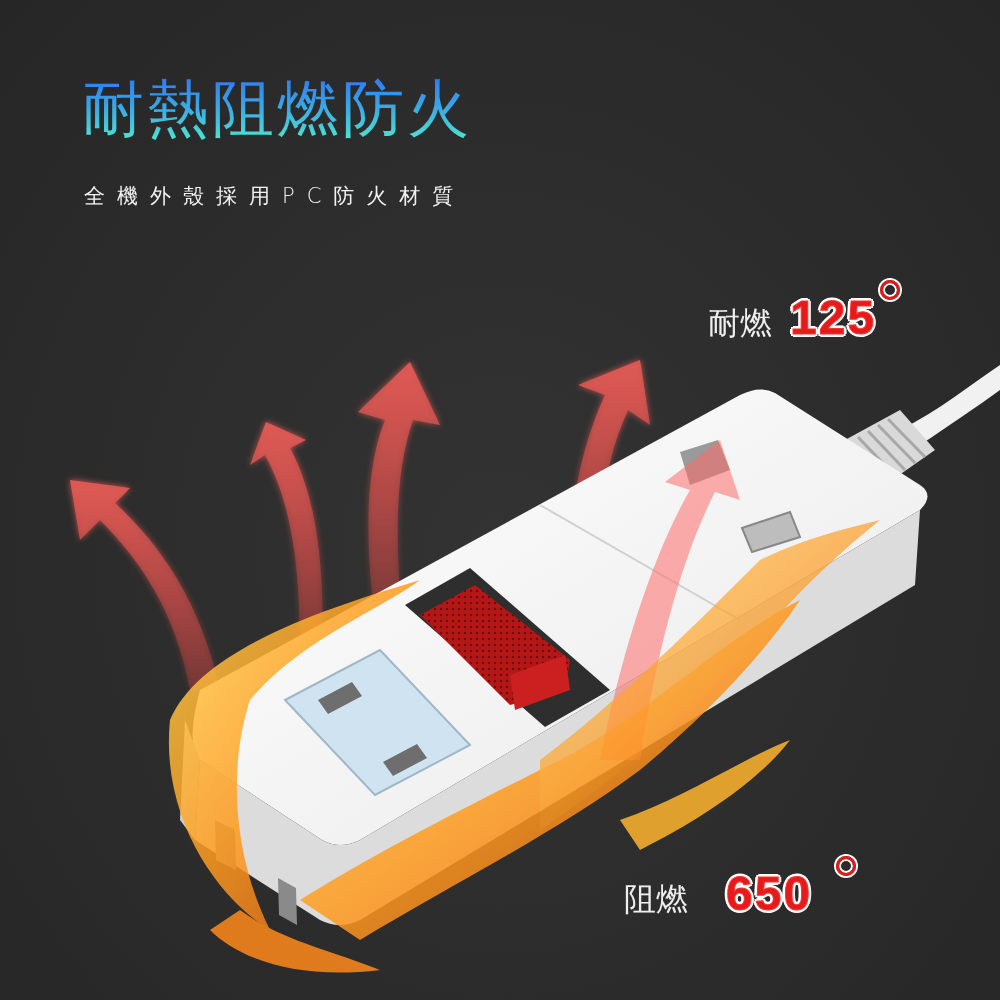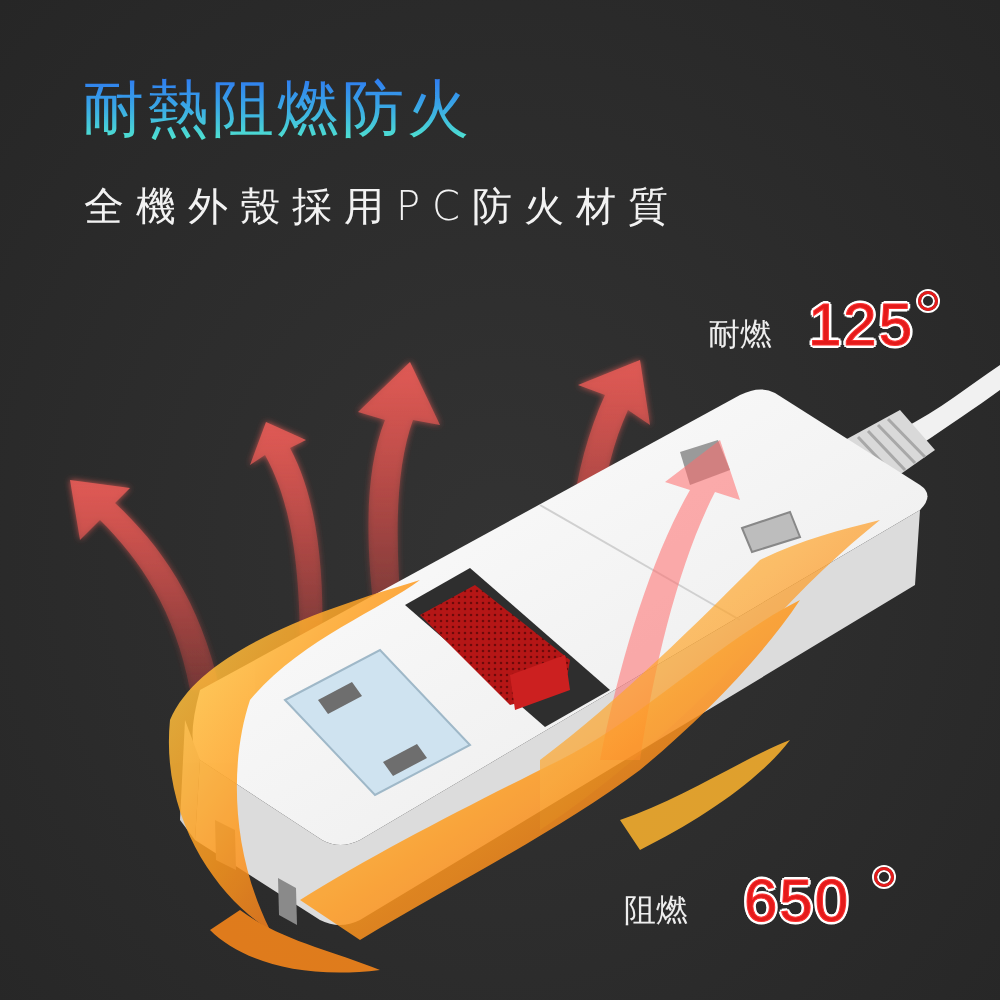--- a/index.html
+++ b/index.html
@@ -2,24 +2,24 @@
 <html><head>
 <meta charset="utf-8">
 <style>
   html, body { margin:0; padding:0; }
   body { width:1000px; height:1000px; overflow:hidden; background:#2b2b2b; position:relative;
          font-family:"DejaVu Sans","Liberation Sans",sans-serif; }
   .stage { position:absolute; inset:0; background:radial-gradient(ellipse at 50% 55%, #333 0%, #2c2c2c 55%, #262626 100%); }
   .title { position:absolute; left:82px; top:78px; font-size:62px; letter-spacing:3px; font-weight:300;
            background:linear-gradient(180deg,#2f7cf0 0%,#39a6e6 45%,#4fe3d0 100%);
            -webkit-background-clip:text; background-clip:text; color:transparent; line-height:1;text-align:right; }
-  .subtitle { position:absolute; left:84px; top:186px; font-size:40px; letter-spacing:12px; color:#f2f2f2; font-weight:300; line-height:1; }
+  .subtitle { position:absolute; left:84px; top:186px; font-size:21px; letter-spacing:12px; color:#f2f2f2; font-weight:300; line-height:1; }
   .temp { position:absolute; display:flex; align-items:baseline; }
-  .temp .lbl { color:#eeeeee; font-size:32px; margin-right:36px; font-weight:300; }
-  .temp .num { font-family:"Liberation Sans",sans-serif; font-weight:normal; font-size:60px; color:#e41b1b;
+  .temp .lbl { color:#eeeeee; font-size:32px; margin-right:18px; font-weight:300; }
+  .temp .num { font-family:"Liberation Sans",sans-serif; font-weight:bold; font-size:48px; color:#e41b1b;
                -webkit-text-stroke:1px #ff3030;
                text-shadow: 0 0 0 #fff, 3px 0 0 #fff,-3px 0 0 #fff,0 3px 0 #fff,0 -3px 0 #fff,2px 2px 0 #fff,-2px -2px 0 #fff,2px -2px 0 #fff,-2px 2px 0 #fff; letter-spacing:2px;text-align:right; }
   .temp .deg { position:relative; top:-34px; margin-left:4px; width:14px; height:14px; border-radius:50%;
                border:3px solid #e41b1b; box-shadow:0 0 0 2px #fff, inset 0 0 0 2px #fff; display:inline-block; }
   .t125 { left:708px; top:290px; }
   .t650 { left:624px; top:866px;gap:20px; }
   svg.art { position:absolute; left:0; top:0; }
 </style>
 </head>
 <body>

